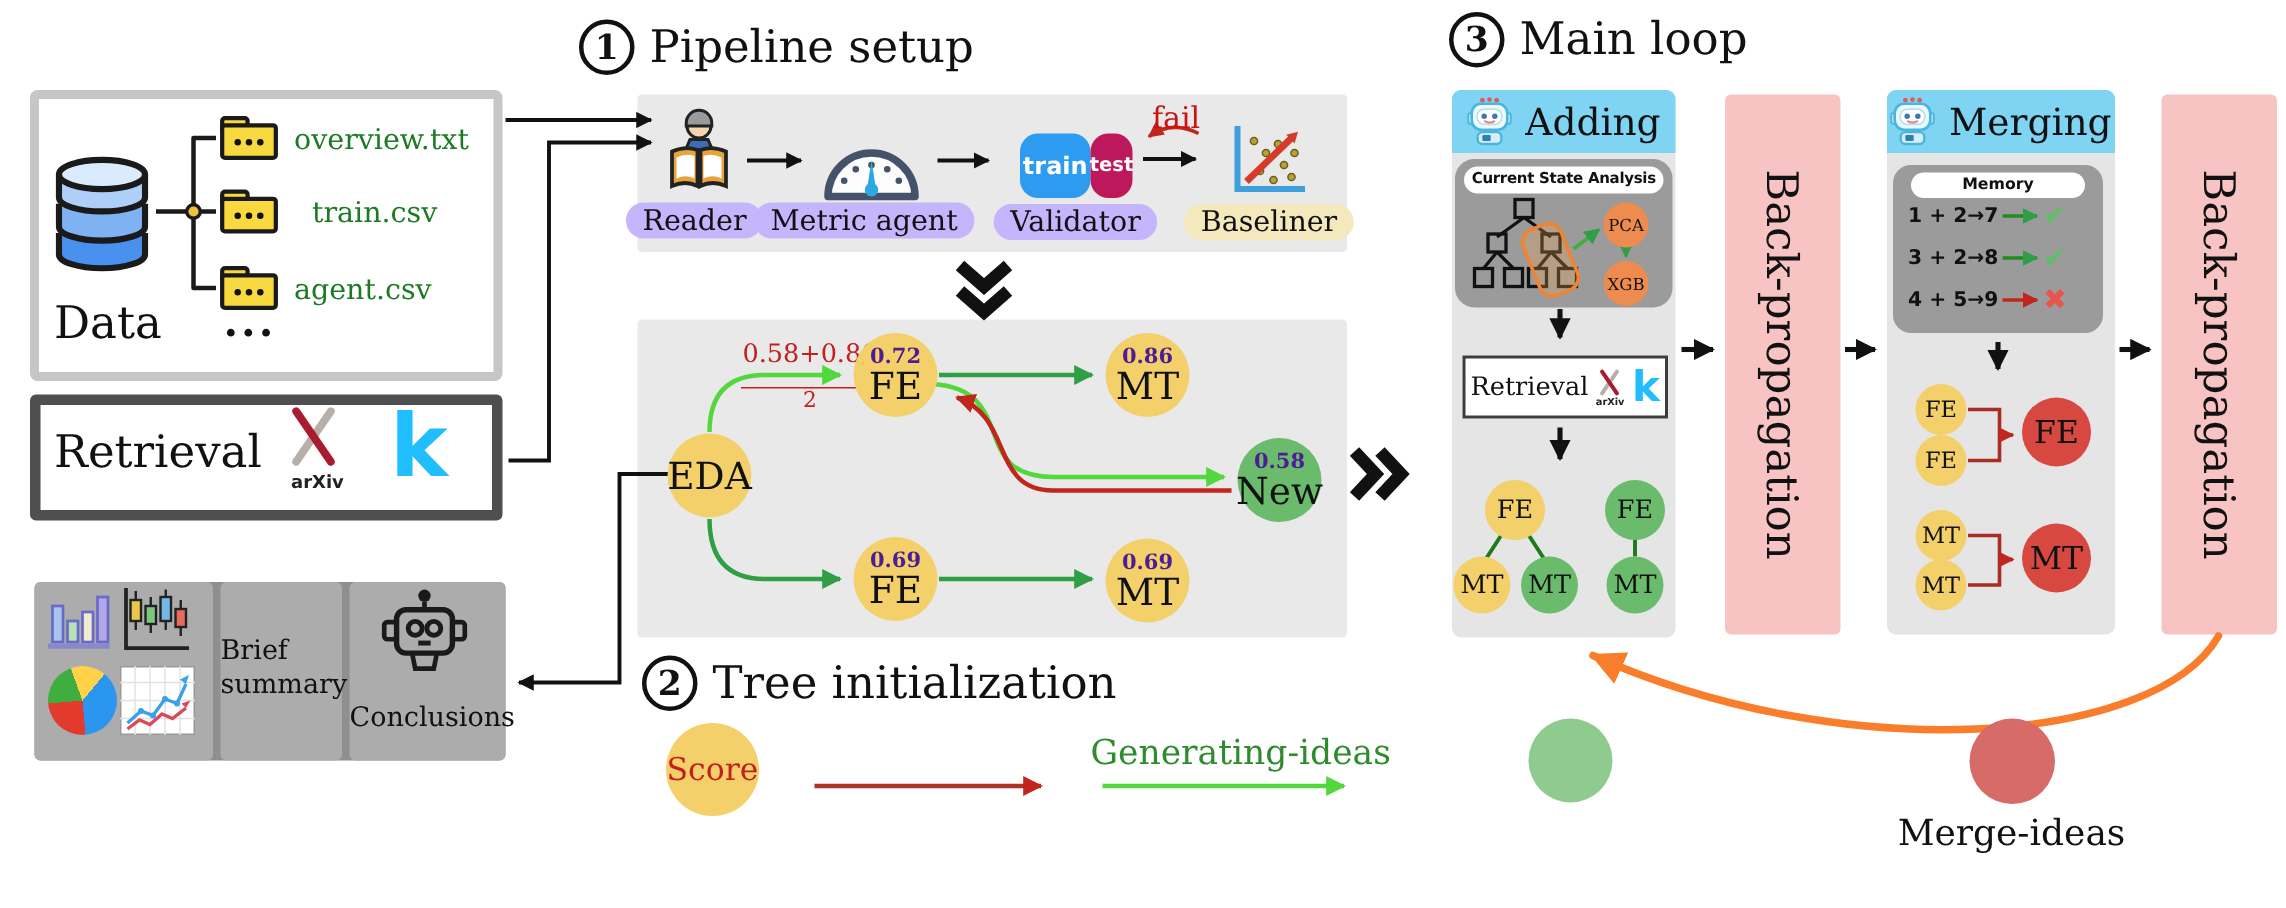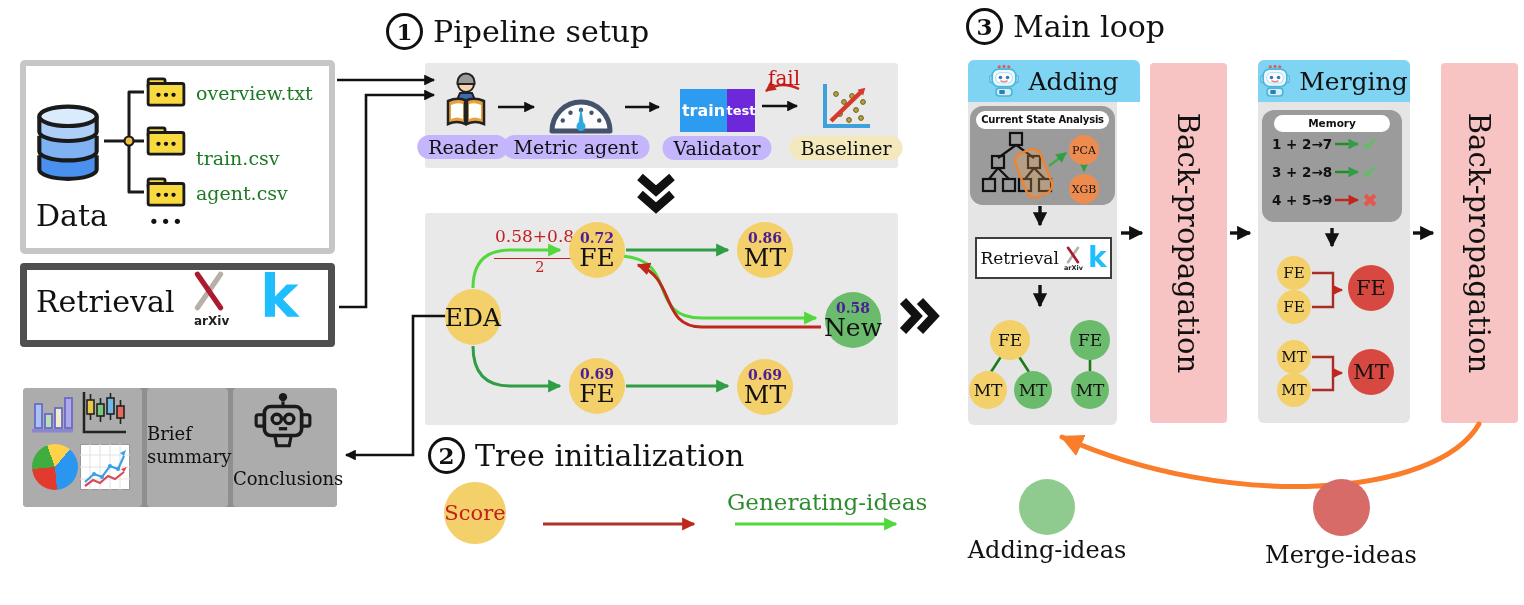--- a/index.html
+++ b/index.html
@@ -1,19 +1,19 @@
 <!DOCTYPE html>
 <html><head>
 <meta charset="utf-8">
 <style>
   html,body{margin:0;padding:0;background:#fff;}
   .canvas{position:relative;width:1524px;height:605px;background:#fff;overflow:hidden;
           font-family:"DejaVu Serif","DejaVu Sans",serif;color:#111;}
   .abs{position:absolute;}
-  .sans{font-family:"DejaVu Sans","Liberation Sans",sans-serif;}
+  .sans{font-family:"DejaVu Sans","Liberation Sans",sans-serif;border-radius:12px;}
   .z1{z-index:1}.z10{z-index:10}
   .overlay{position:absolute;left:0;top:0;z-index:5;pointer-events:none;}
   
   .gray-box{background:#e9e9e9;border-radius:3px;}
   .panel{background:#e5e5e5;border-radius:6px;}
   .panel-header{background:#7fd4f4;border-radius:6px 6px 0 0;display:flex;align-items:center;justify-content:center;gap:9px;}
   .panel-header .hlabel{font-size:25px;}
   .dark-box{background:#9b9b9b;border-radius:13px;}
   .white-pill{background:#fff;border-radius:10px;text-align:center;font-weight:700;}
   .pink-box{background:#f8c3c3;border-radius:4px;display:flex;align-items:center;justify-content:center;}
@@ -209,21 +209,21 @@
       <circle cx="30" cy="20" r="2.3" fill="#111"></circle>
   </svg>
   <svg class="abs z10" style="left:145px;top:176px;" width="42" height="32" viewBox="0 0 44 34">
     <rect x="3" y="3" width="18" height="10" rx="2" fill="#f8d93f" stroke="#1a1a1a" stroke-width="3"></rect>
     <rect x="3" y="8" width="38" height="23" rx="2" fill="#f8d93f" stroke="#1a1a1a" stroke-width="3"></rect>
     <circle cx="14" cy="20" r="2.3" fill="#111"></circle>
       <circle cx="22" cy="20" r="2.3" fill="#111"></circle>
       <circle cx="30" cy="20" r="2.3" fill="#111"></circle>
   </svg>
   <div class="abs z10 file-label" style="left:196px;top:82px;">overview.txt</div>
-  <div class="abs z10 file-label" style="left:196px;top:131px;margin-top:16px;">train.csv</div>
+  <div class="abs z10 file-label" style="left:208px;top:131px;">train.csv</div>
   <div class="abs z10 file-label" style="left:196px;top:182px;">agent.csv</div>
   <div class="abs z10" style="left:36px;top:198px;font-size:30px;">Data</div>
   <div class="abs z10" style="left:149px;top:198px;font-size:28px;font-weight:700;letter-spacing:2px;">...</div>
 
   <div class="abs z10" style="left:36px;top:284px;font-size:30px;">Retrieval</div>
   <svg class="abs z10" style="left:188px;top:270px;" width="42" height="42" viewBox="0 0 40 40">
     <path d="M31 4 L9 36" stroke="#b8b0a8" stroke-width="5" stroke-linecap="round"></path>
     <path d="M9 4 L31 36" stroke="#aa1b30" stroke-width="5" stroke-linecap="round"></path>
   </svg>
   <div class="abs z10 arxiv-word" style="left:194px;top:314px;font-size:12px;">arXiv</div>
@@ -304,21 +304,21 @@
       <circle cx="24.5" cy="27.8" r="2.2" fill="#44536b"></circle>
     <circle cx="35" cy="25" r="2.2" fill="#44536b"></circle>
       <circle cx="45.5" cy="27.8" r="2.2" fill="#44536b"></circle>
     <circle cx="53.2" cy="35.5" r="2.2" fill="#44536b"></circle>
     <path d="M32 41 L35 22 L38 41 Z" fill="#2ea9e0"></path>
       <circle cx="35" cy="41.5" r="4.5" fill="#2ea9e0"></circle>
   </svg>
   <div class="abs z10 pill green" style="left:576px;top:135px;">Metric agent</div>
 
   <div class="abs z10 sans" style="left:680px;top:89px;width:47px;height:43px;background:#2d9bf0;color:#fff;font-weight:700;font-size:16px;display:flex;align-items:center;justify-content:center;">train</div>
-  <div class="abs z10 sans" style="left:727px;top:89px;width:28px;height:43px;background:#6d28d9;color:#fff;font-weight:700;font-size:13px;display:flex;align-items:center;justify-content:center;">test</div>
+  <div class="abs z10 sans" style="left:727px;top:89px;width:28px;height:43px;background:#be185d;color:#fff;font-weight:700;font-size:13px;display:flex;align-items:center;justify-content:center;">test</div>
   <div class="abs z10 pill green" style="left:717px;top:136px;">Validator</div>
 
   <div class="abs z10 fail-label" style="left:768px;top:66px;">fail</div>
 
   <svg class="abs z10" style="left:816px;top:80px;" width="58" height="54" viewBox="0 0 58 54">
     <path d="M9 4 V46 H54" stroke="#3fa0dc" stroke-width="4" fill="none"></path>
     <circle cx="20" cy="14" r="2.4" fill="#b5a23a" stroke="#6b5e1f"></circle>
       <circle cx="28" cy="22" r="2.4" fill="#b5a23a" stroke="#6b5e1f"></circle>
     <circle cx="24" cy="34" r="2.4" fill="#b5a23a" stroke="#6b5e1f"></circle>
       <circle cx="36" cy="16" r="2.4" fill="#b5a23a" stroke="#6b5e1f"></circle>
@@ -360,21 +360,21 @@
   <div class="node yellow-node" style="left:737px;top:359px;width:56px;height:56px;">
     <span class="score">0.69</span>
     <span class="nlbl">MT</span>
   </div>
 
   <div class="abs z10" style="left:444px;top:482px;width:62px;height:62px;border-radius:50%;background:#f3d06a;display:flex;align-items:center;justify-content:center;">
     <span style="color:#c41e1e;font-size:21px;">Score</span>
   </div>
   <div class="abs z10" style="left:727px;top:489px;font-size:23px;color:#2e8b2e;white-space:nowrap;">Generating-ideas</div>
 
-  <div class="abs z10 panel-header" style="left:968px;top:60px;width:172px;height:42px;">
+  <div class="abs z10 panel-header" style="left:968px;top:60px;width:149px;height:42px;">
     <svg width="30" height="36" viewBox="0 0 38 42">
       <circle cx="13" cy="3" r="2" fill="#e05a5a"></circle>
         <circle cx="19" cy="2.5" r="2" fill="#e05a5a"></circle>
         <circle cx="25" cy="3" r="2" fill="#e05a5a"></circle>
       <rect x="1" y="14" width="4" height="9" rx="2" fill="#bfe4f2" stroke="#49b6dc" stroke-width="1.5"></rect>
       <rect x="33" y="14" width="4" height="9" rx="2" fill="#bfe4f2" stroke="#49b6dc" stroke-width="1.5"></rect>
       <rect x="4" y="6" width="30" height="22" rx="8" fill="#eef9fe" stroke="#49b6dc" stroke-width="2.2"></rect>
       <rect x="8.5" y="10.5" width="21" height="13" rx="6" fill="#fff" stroke="#b6e2f2" stroke-width="1.5"></rect>
       <circle cx="14.5" cy="16.5" r="2.3" fill="#3c78b4"></circle>
         <circle cx="23.5" cy="16.5" r="2.3" fill="#3c78b4"></circle>
@@ -458,17 +458,16 @@
     <span class="nlbl">MT</span>
   </div>
   <div class="node tiny yellow-node" style="left:1277px;top:373px;width:34px;height:34px;">
     <span class="nlbl">MT</span>
   </div>
   <div class="node med red-node" style="left:1348px;top:349px;width:46px;height:46px;">
     <span class="nlbl">MT</span>
   </div>
 
   <div class="abs z10 lgreen-node" style="left:1019px;top:479px;width:56px;height:56px;border-radius:50%;"></div>
-  <div class="abs z10" style="left:957px;top:536px;width:180px;text-align:center;font-size:24px;">Adding-ideas</div>
   <div class="abs z10 lred-node" style="left:1313px;top:479px;width:57px;height:57px;border-radius:50%;"></div>
   <div class="abs z10" style="left:1251px;top:541px;width:180px;text-align:center;font-size:24px;">Merge-ideas</div>
 
 </div>
 
 </body></html>

